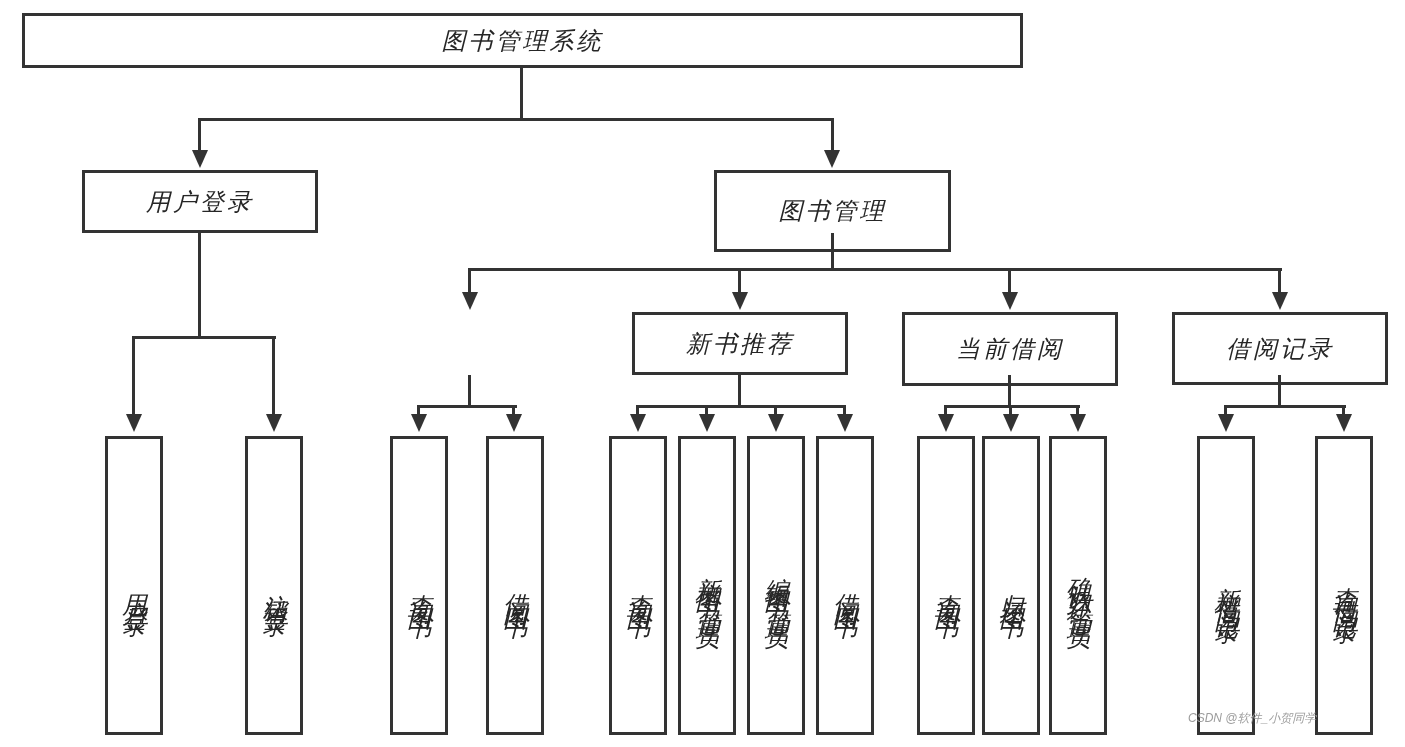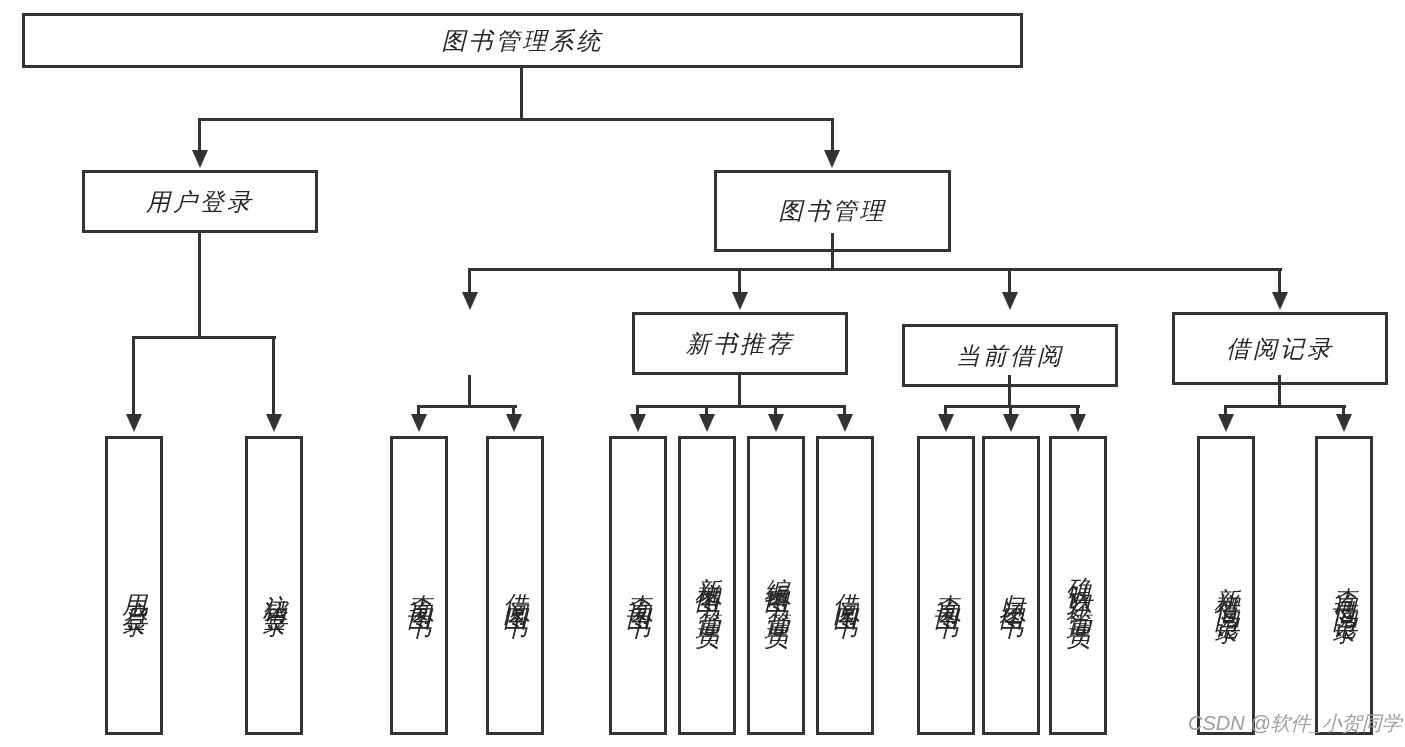--- a/index.html
+++ b/index.html
@@ -51,21 +51,21 @@
     width: 0;
     height: 0;
     border-left: 8px solid transparent;
     border-right: 8px solid transparent;
     border-top: 18px solid var(--line);
   }
   .watermark {
     position: absolute;
     left: 1188px;
     top: 710px;
-    font-size: 20px;
+    font-size: 12px;
     color: var(--watermark);
     white-space: nowrap;
     z-index: 4;
   }
 </style>
 </head>
 <body>
 
 <div class="canvas">
 
@@ -101,21 +101,21 @@
   <div class="vline" style="left:738px;top:268px;width:3px;height:26px"></div>
   <div class="arrow-head" style="left:732px;top:292px"></div>
   <div class="vline" style="left:1008px;top:268px;width:3px;height:26px"></div>
   <div class="arrow-head" style="left:1002px;top:292px"></div>
   <div class="vline" style="left:1278px;top:268px;width:3px;height:26px"></div>
   <div class="arrow-head" style="left:1272px;top:292px"></div>
 
   <div class="box" style="left:632px;top:312px;width:216px;height:63px">
     <span>新书推荐</span>
   </div>
-  <div class="box" style="left:902px;top:324px;width:216px;height:63px">
+  <div class="box" style="left:902px;top:312px;width:216px;height:74px">
     <span>当前借阅</span>
   </div>
   <div class="box" style="left:1172px;top:312px;width:216px;height:73px">
     <span>借阅记录</span>
   </div>
 
   <div class="vline" style="left:468px;top:375px;width:3px;height:33px"></div>
   <div class="hline" style="left:417px;top:405px;width:100px;height:3px"></div>
   <div class="vline" style="left:417px;top:405px;width:3px;height:12px"></div>
   <div class="arrow-head" style="left:411px;top:414px"></div>

